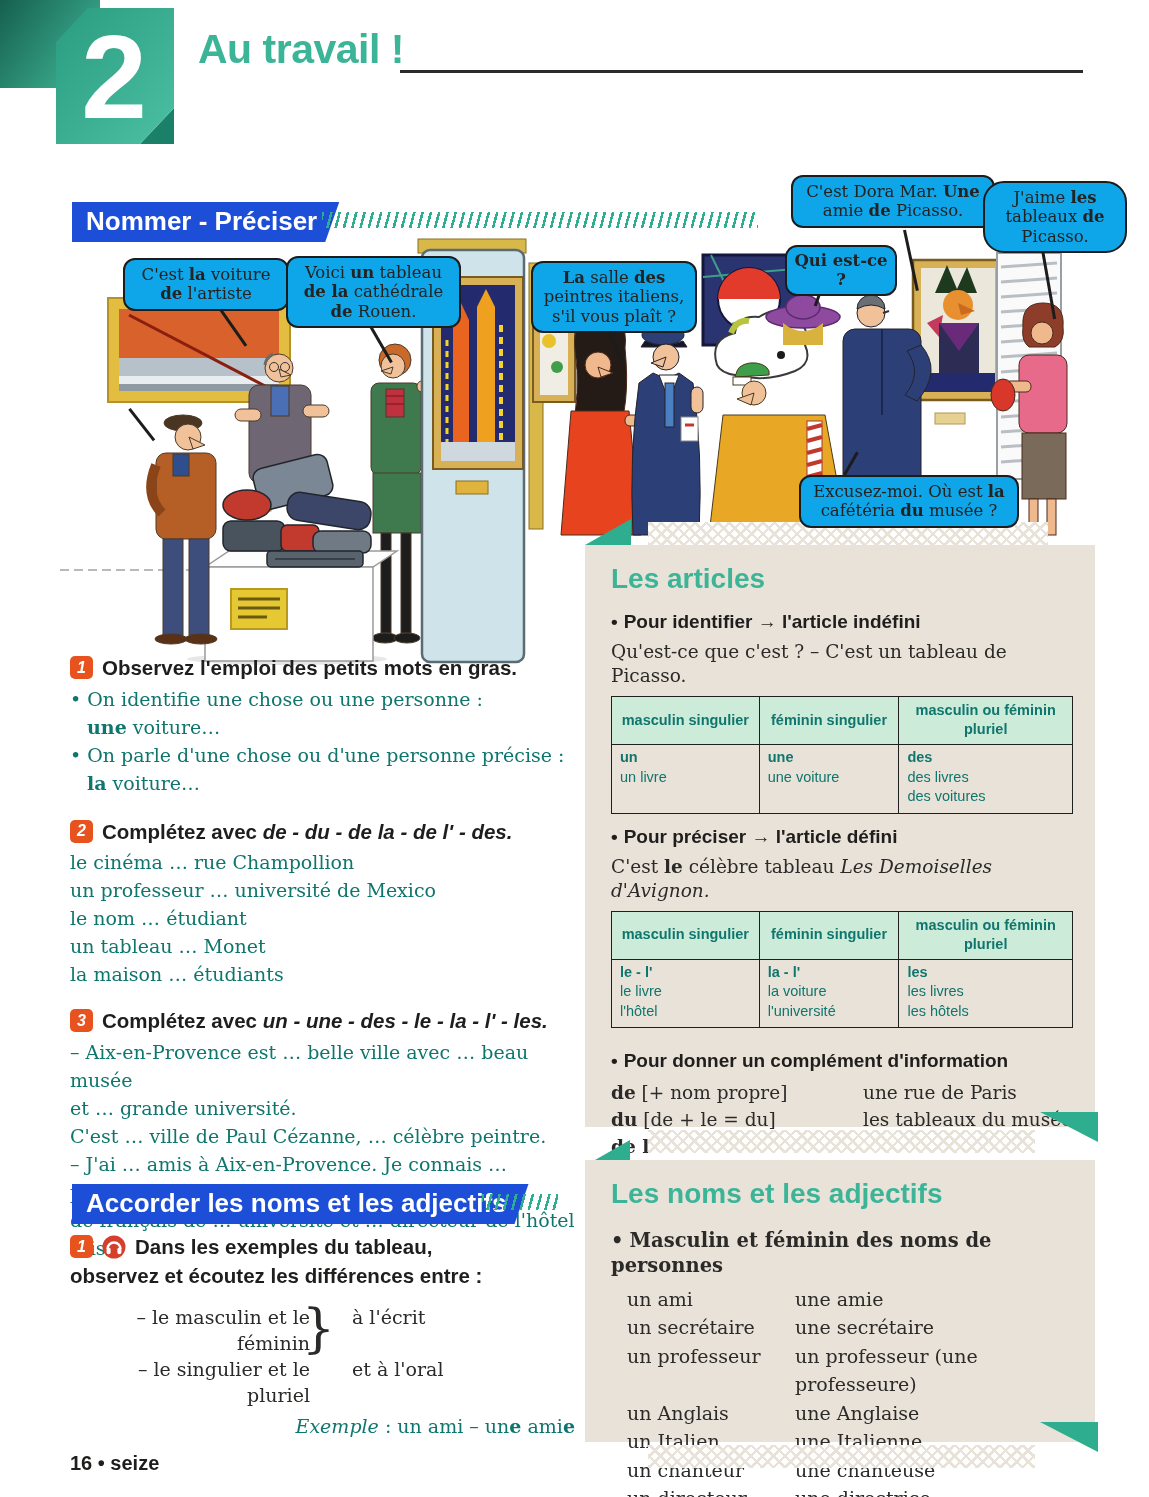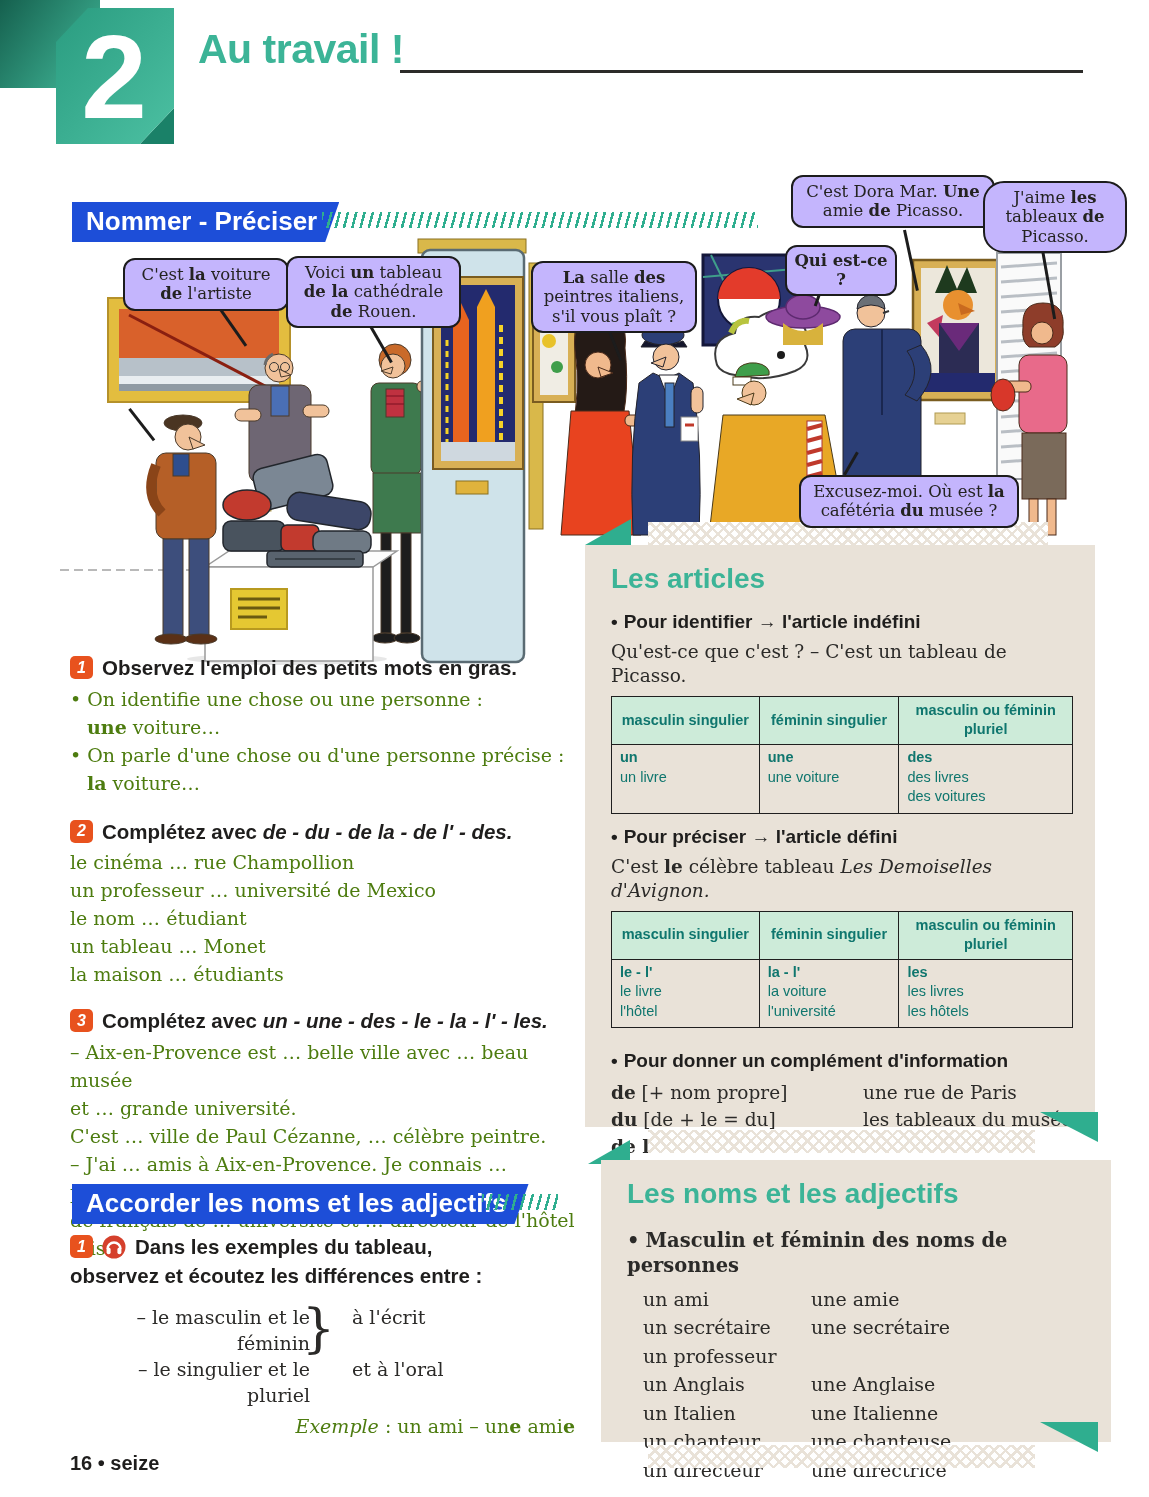--- a/index.html
+++ b/index.html
@@ -18,21 +18,21 @@
         clip-path:polygon(0 0,100% 0,calc(100% - 14px) 100%,0 100%);}
   .banner-nommer{left:72px;top:202px;}
   .banner-accorder{left:72px;top:1184px;}
   .hatch{position:absolute;height:16px;
         background:repeating-linear-gradient(105deg,#2fae8f 0 2.5px,transparent 2.5px 8px);}
   .hatch-nommer{left:322px;top:212px;width:436px;}
   .hatch-accorder{left:482px;top:1194px;width:76px;}
   
   .scene{position:absolute;left:55px;top:165px;}
   
-  .bubble{position:absolute;background:#c4b5fd;border:2.2px solid #1c1c1c;border-radius:12px;
+  .bubble{position:absolute;background:#0ea5e9;border:2.2px solid #1c1c1c;border-radius:12px;
         padding:5px 8px;text-align:center;font:16.5px/1.18 "DejaVu Serif",serif;color:#242321;z-index:5;}
   .seg-b{font-weight:bold;}
   .seg-i{font-style:italic;}
   .tail{position:absolute;width:2.5px;background:#1c1c1c;transform-origin:top center;z-index:4;}
   .b-quest{left:12px;top:323px;width:118px;}
   .b-voiture{left:123px;top:258px;width:146px;}
   .b-voici{left:286px;top:256px;width:155px;}
   .b-salle{left:531px;top:261px;width:146px;}
   .b-qui{left:785px;top:245px;width:96px;padding:4px 6px;font-weight:bold;}
   .b-dora{left:791px;top:175px;width:184px;}
@@ -45,28 +45,28 @@
   .t-qui{left:826px;top:272px;height:36px;transform:rotate(20deg);}
   .t-dora{left:903px;top:230px;height:62px;transform:rotate(-12deg);}
   .t-jaime{left:1041px;top:250px;height:70px;transform:rotate(-10deg);}
   .t-excusez{left:856px;top:452px;height:26px;transform:rotate(30deg);}
   
   .ex-col{position:absolute;left:70px;top:655px;width:512px;}
   .ex-head{display:flex;gap:9px;align-items:flex-start;
         font:bold 20.5px/1.25 "Liberation Sans",sans-serif;color:#1f1e1d;}
   .numbadge{width:23px;height:23px;background:#e8521e;border-radius:5px;color:#fff;flex:none;
         font:italic bold 16px "Liberation Sans",sans-serif;display:flex;align-items:center;justify-content:center;margin-top:1px;}
-  .serifline{font:19px/28px "DejaVu Serif",serif;color:#4d7c0f;}
+  .serifline{font:19px/28px "DejaVu Serif",serif;color:#0f766e;}
   .indent{padding-left:17px;}
   .mt22{margin-top:22px;} .mt20{margin-top:20px;} .mt4{margin-top:4px;}
   .bull{margin-right:6px;}
   
   .panel{position:absolute;background:#e9e2d8;}
   .panel-articles{left:585px;top:545px;width:510px;height:582px;padding:0;box-sizing:border-box;}
-  .panel-nouns{left:585px;top:1160px;width:510px;height:282px;box-sizing:border-box;margin-left:16px;}
+  .panel-nouns{left:585px;top:1160px;width:510px;height:282px;box-sizing:border-box;}
   .panel-inner{padding:18px 22px 0 26px;}
   .panel-title{font:bold 28px "Liberation Sans",sans-serif;color:#3cb497;margin:0 0 14px 0;}
   .panel-h{font:bold 19px/1.2 "Liberation Sans",sans-serif;color:#1f1e1d;margin:16px 0 6px 0;}
   .panel-ex{font:18.5px/1.3 "DejaVu Serif",serif;margin:0 0 8px 0;}
   table.art{border-collapse:collapse;width:462px;margin:2px 0 2px 0;
         font:14.5px/1.35 "Liberation Sans",sans-serif;color:#0f766e;}
   table.art th{background:#cdebd9;font-weight:bold;text-align:center;padding:4px 2px;border:1.6px solid #1f1f1f;}
   table.art td{border:1.6px solid #1f1f1f;padding:3px 8px 6px 8px;vertical-align:top;}
   .pre{white-space:pre-line;}
   .cell-b{font-weight:bold;}
@@ -517,20 +517,21 @@
         <div class="pair-row">
             <div class="pair-m">un ami</div>
             <div>une amie</div>
           </div>
         <div class="pair-row">
             <div class="pair-m">un secrétaire</div>
             <div>une secrétaire</div>
           </div>
         <div class="pair-row">
             <div class="pair-m">un professeur</div>
+            <div>un professeur (une professeure)</div>
           </div>
         <div class="pair-row">
             <div class="pair-m">un Anglais</div>
             <div>une Anglaise</div>
           </div>
         <div class="pair-row">
             <div class="pair-m">un Italien</div>
             <div>une Italienne</div>
           </div>
         <div class="pair-row">

